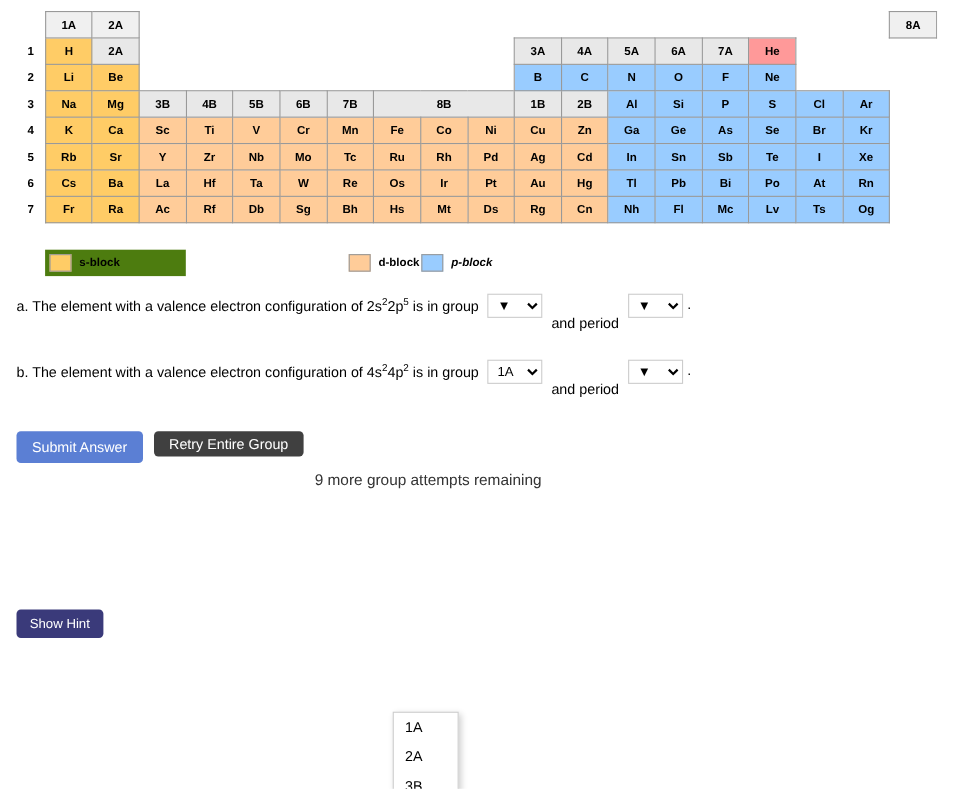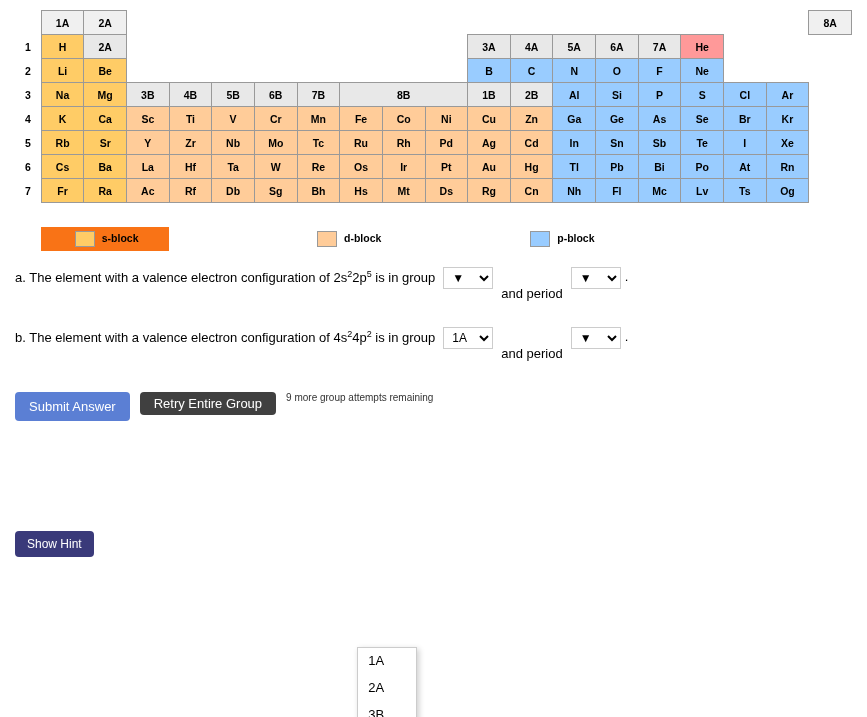--- a/index.html
+++ b/index.html
@@ -111,22 +111,23 @@
     .btn-retry {
       background: #404040;
       color: #fff;
       border: none;
       padding: 4px 14px;
       border-radius: 4px;
       font-size: 13px;
       cursor: pointer;
     }
     .attempts-text {
-      font-size: 10px;
+      font-size: 14px;
       color: #333;
+      margin-top: 36px;
     }
     .btn-hint {
       background: #3a3a7a;
       color: #fff;
       border: none;
       padding: 6px 12px;
       border-radius: 4px;
       font-size: 12px;
       cursor: pointer;
       margin-top: 60px;
@@ -348,29 +349,29 @@
           <td class="p-block">Ts</td>
           <td class="p-block">Og</td>
         </tr>
 
         <tr style="height:10px">
           <td style="border:none"></td>
           <td colspan="18" style="border:none; background:#fff; height:8px"></td>
         </tr>
         <tr>
           <td style="border:none"></td>
-          <td colspan="3" style="border:none; background:#f97316; text-align:center; padding-left:4px;">
+          <td colspan="3" style="border:none; background:#4d7c0f; text-align:left; padding-left:4px;">
             <span class="legend-box" style="background:#ffcc66;"></span>
             <span>s-block</span>
           </td>
           <td colspan="5" style="border:none; background:#fff; text-align:right;">
             <span class="legend-box" style="background:#ffcc99;"></span>
             <span>d-block</span>
           </td>
-          <td colspan="5" style="border:none; background:#fff; text-align:right;">
+          <td colspan="5" style="border:none; background:#fff; text-align:left;font-style:italic;">
             <span class="legend-box" style="background:#99ccff;"></span>
             <span>p-block</span>
           </td>
           <td colspan="5" style="border:none;"></td>
         </tr>
       </tbody>
     </table>
   </div>
 
   <div class="questions-area">

